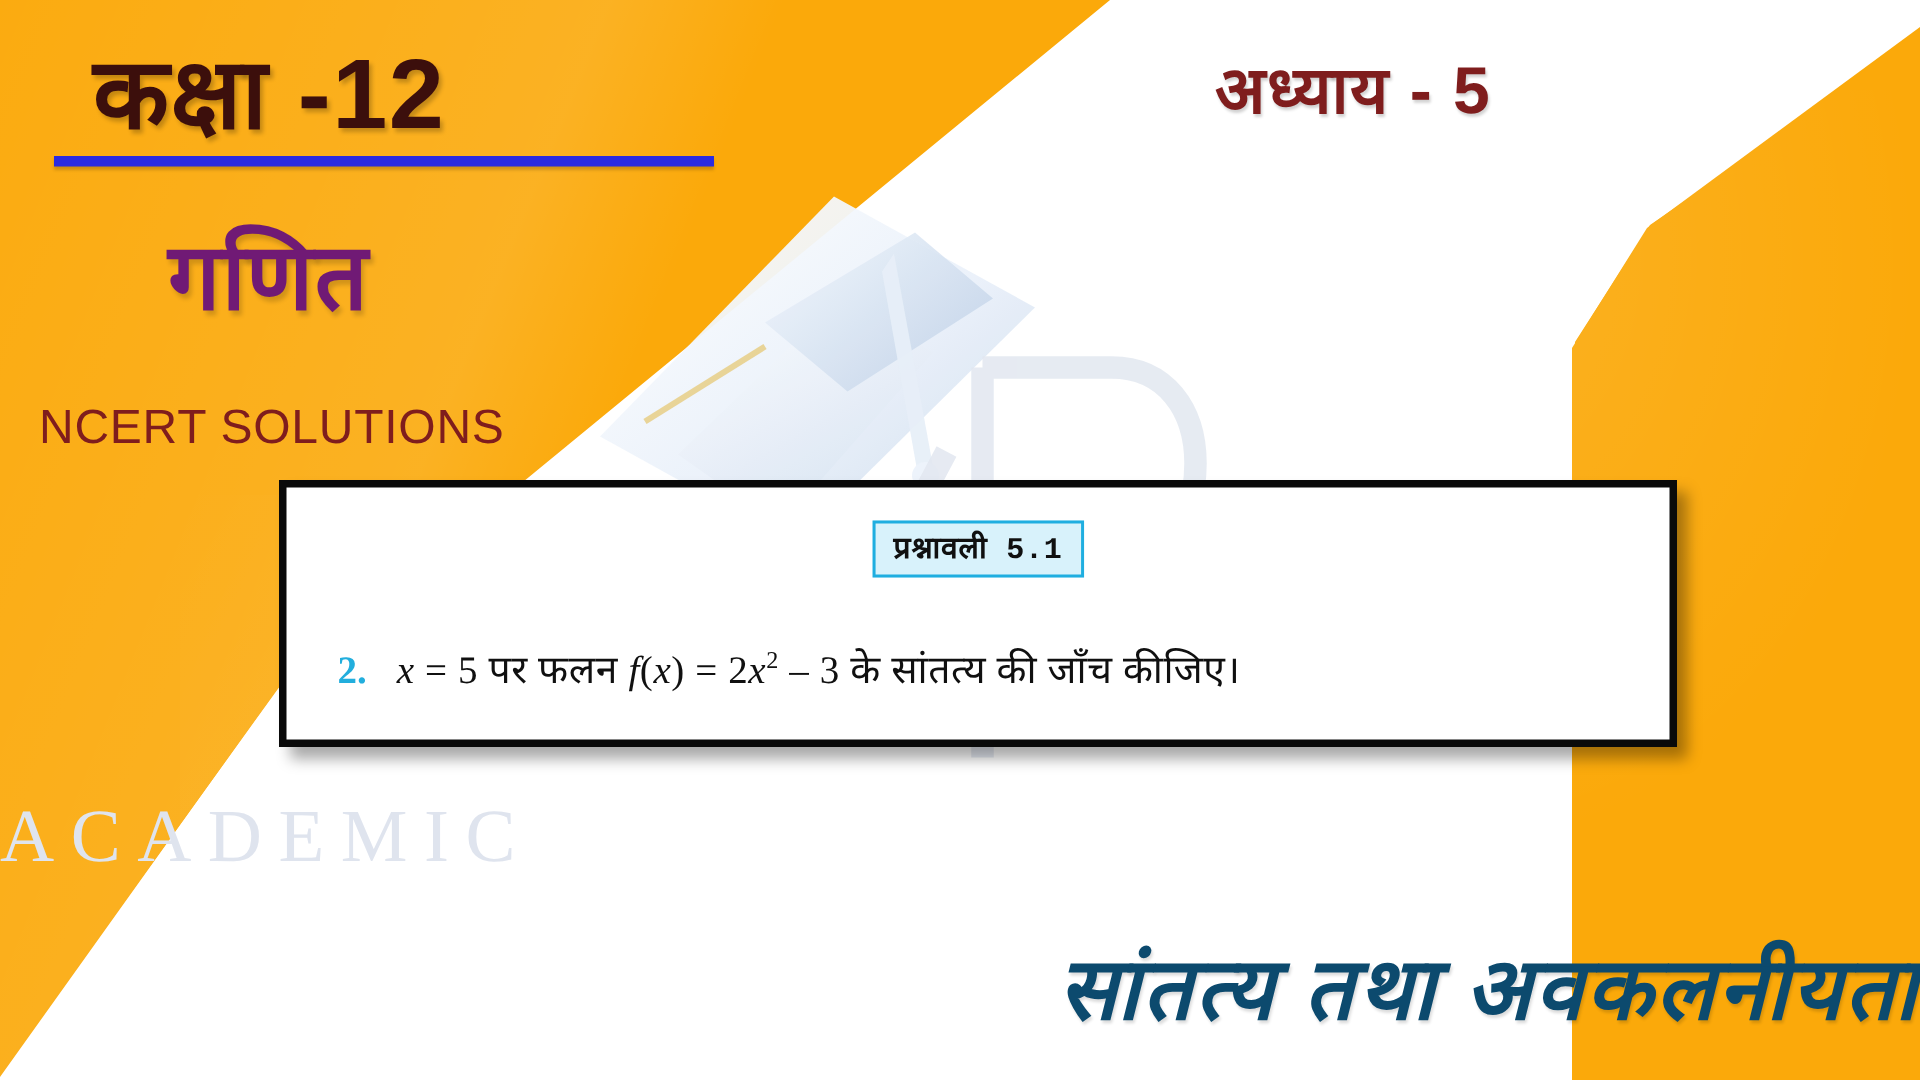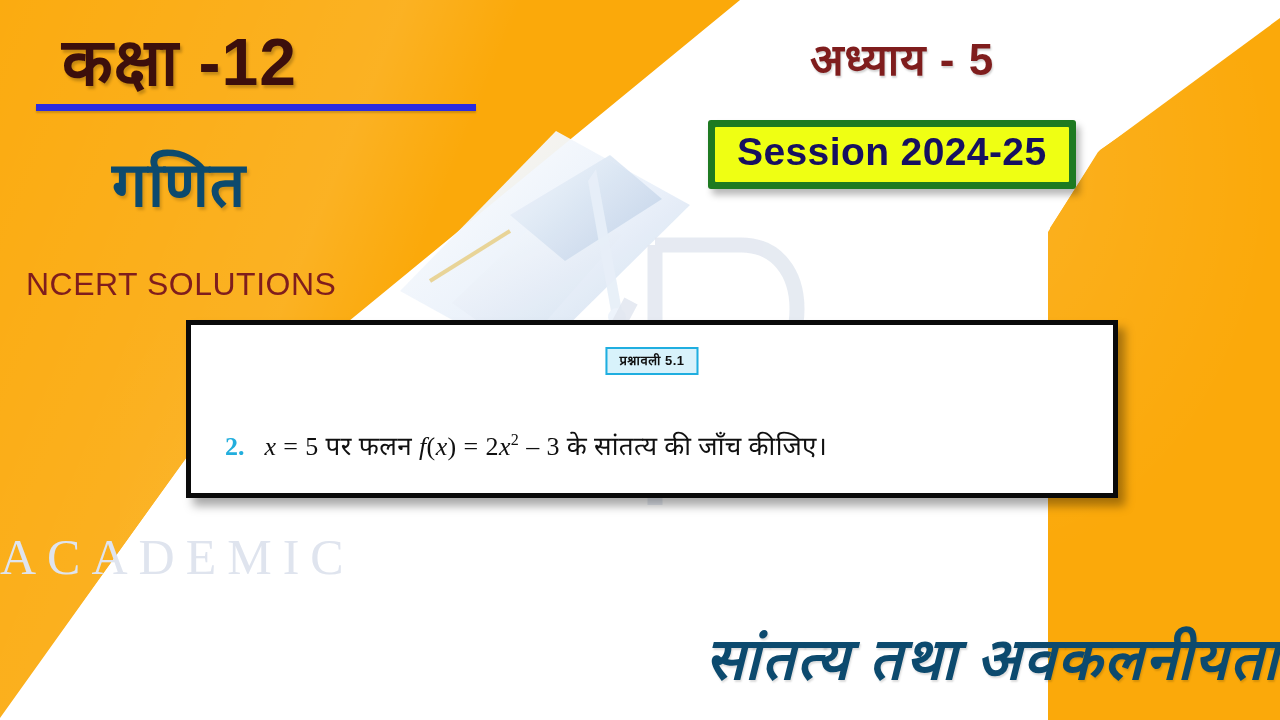--- a/index.html
+++ b/index.html
@@ -107,21 +107,21 @@
     left:36px; top:104px;
     width:440px; height:7px;
     background:#2B2BE0;
     box-shadow:0 2px 2px rgba(0,0,0,0.18);
   }
   .subject-title {
     position:absolute;
     left:112px; top:140px;
     font-size:62px;
     font-weight:bold;
-    color:#0c4a6e;
+    color:#701a75;
     letter-spacing:1px;
     text-shadow:2px 3px 3px rgba(0,0,0,0.16);
     white-space:nowrap;
   }
   .ncert-label {
     position:absolute;
     left:26px; top:266px;
     font-size:32px;
     font-weight:normal;
     color:#7f1d1d;
@@ -180,24 +180,25 @@
     position:absolute;
     left:50%;
     transform:translateX(-50%);
     top:22px;
     border:2px solid #1FAEE0;
     background:#D8F2FB;
     padding:2px 12px 4px 12px;
     white-space:nowrap;
   }
   .exercise-chip-text {
-    font-size:13px;
+    font-size:20px;
     font-weight:bold;
     color:#101010;
     letter-spacing:0.5px;
+    font-family:Liberation Mono, monospace;
   }
   .q-row {
     position:absolute;
     left:34px; right:20px;
     top:102px;
     display:flex;
     align-items:baseline;
     gap:20px;
     white-space:nowrap;
   }
@@ -284,25 +285,20 @@
     </svg>
   </div>
   <div class="wm-text">ACADEMIC</div>
 
   <div class="class-title">कक्षा -12</div>
   <div class="rule-blue"></div>
   <div class="subject-title">गणित</div>
   <div class="ncert-label">NCERT SOLUTIONS</div>
 
   <div class="chapter-title">अध्याय - 5</div>
-  <div class="session-badge">
-    <div class="session-inner">
-      <div class="session-text">Session 2024-25</div>
-    </div>
-  </div>
 
   <div class="card">
     <div class="card-inner">
       <div class="exercise-chip">
         <span class="exercise-chip-text">प्रश्नावली  5.1</span>
       </div>
       <div class="q-row">
         <span class="q-num">2.</span>
         <span class="q-text"><span class="mi">x</span><span> = 5 पर फलन </span><span class="mi">f</span><span>(</span><span class="mi">x</span><span>) = 2</span><span class="mi">x</span><sup>2</sup><span> – 3 के सांतत्य की जाँच कीजिए।</span></span>
       </div>

